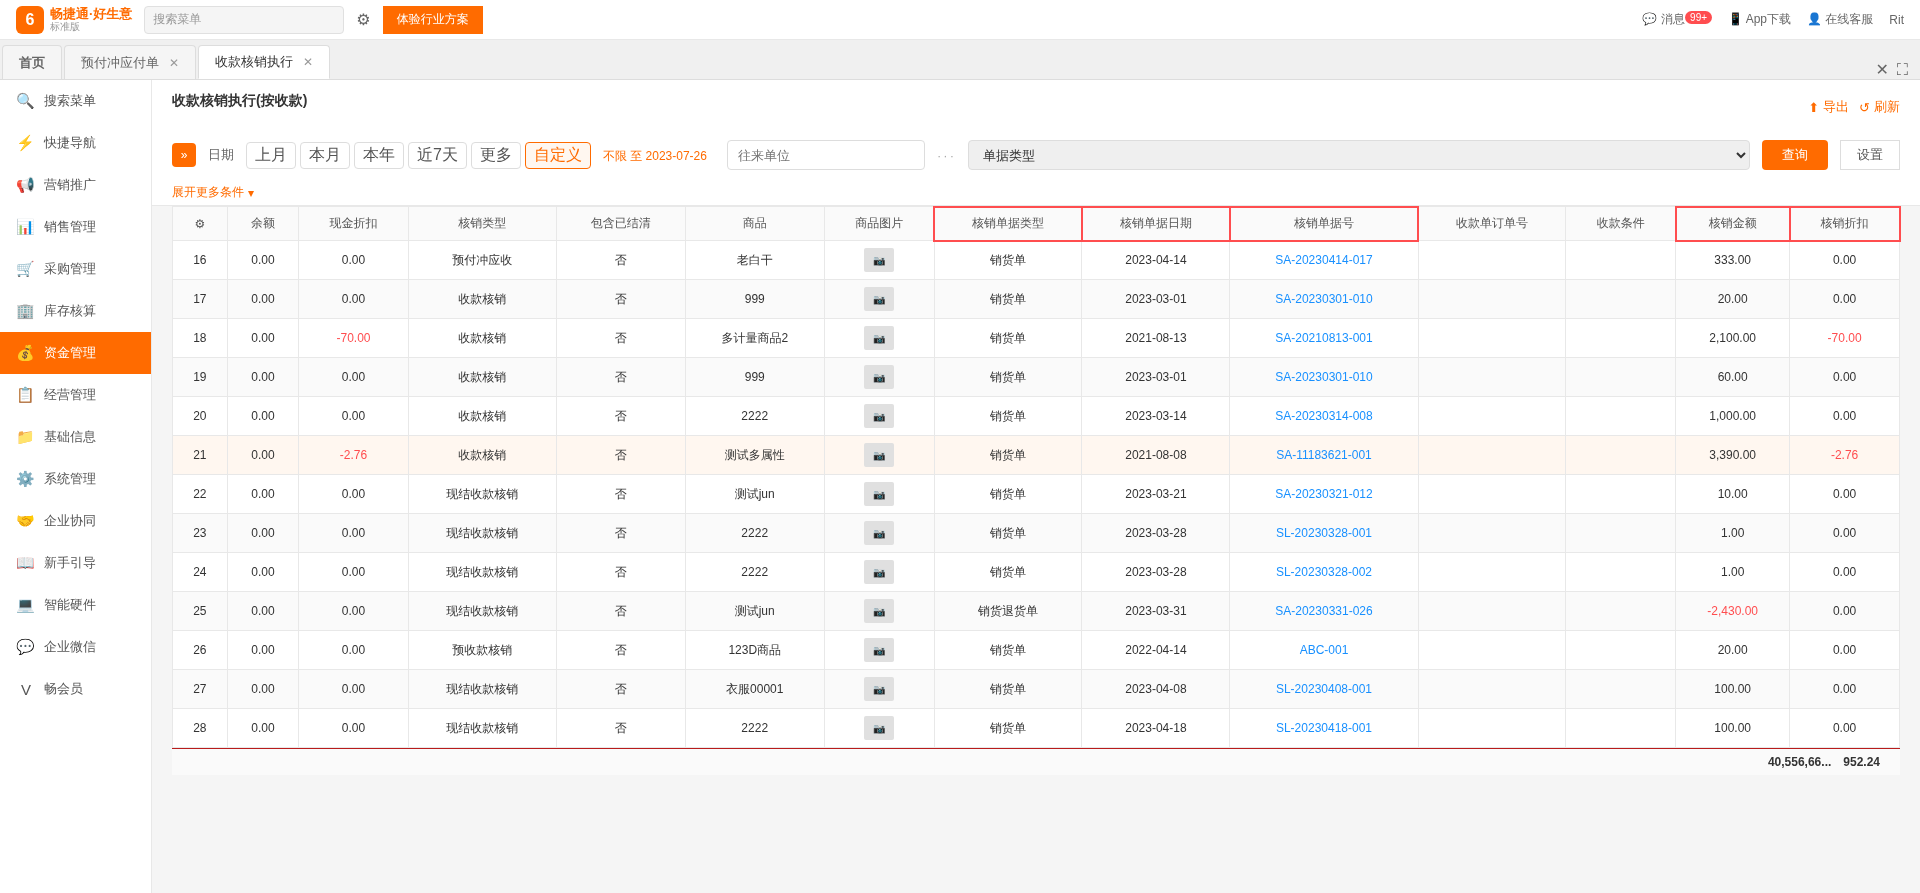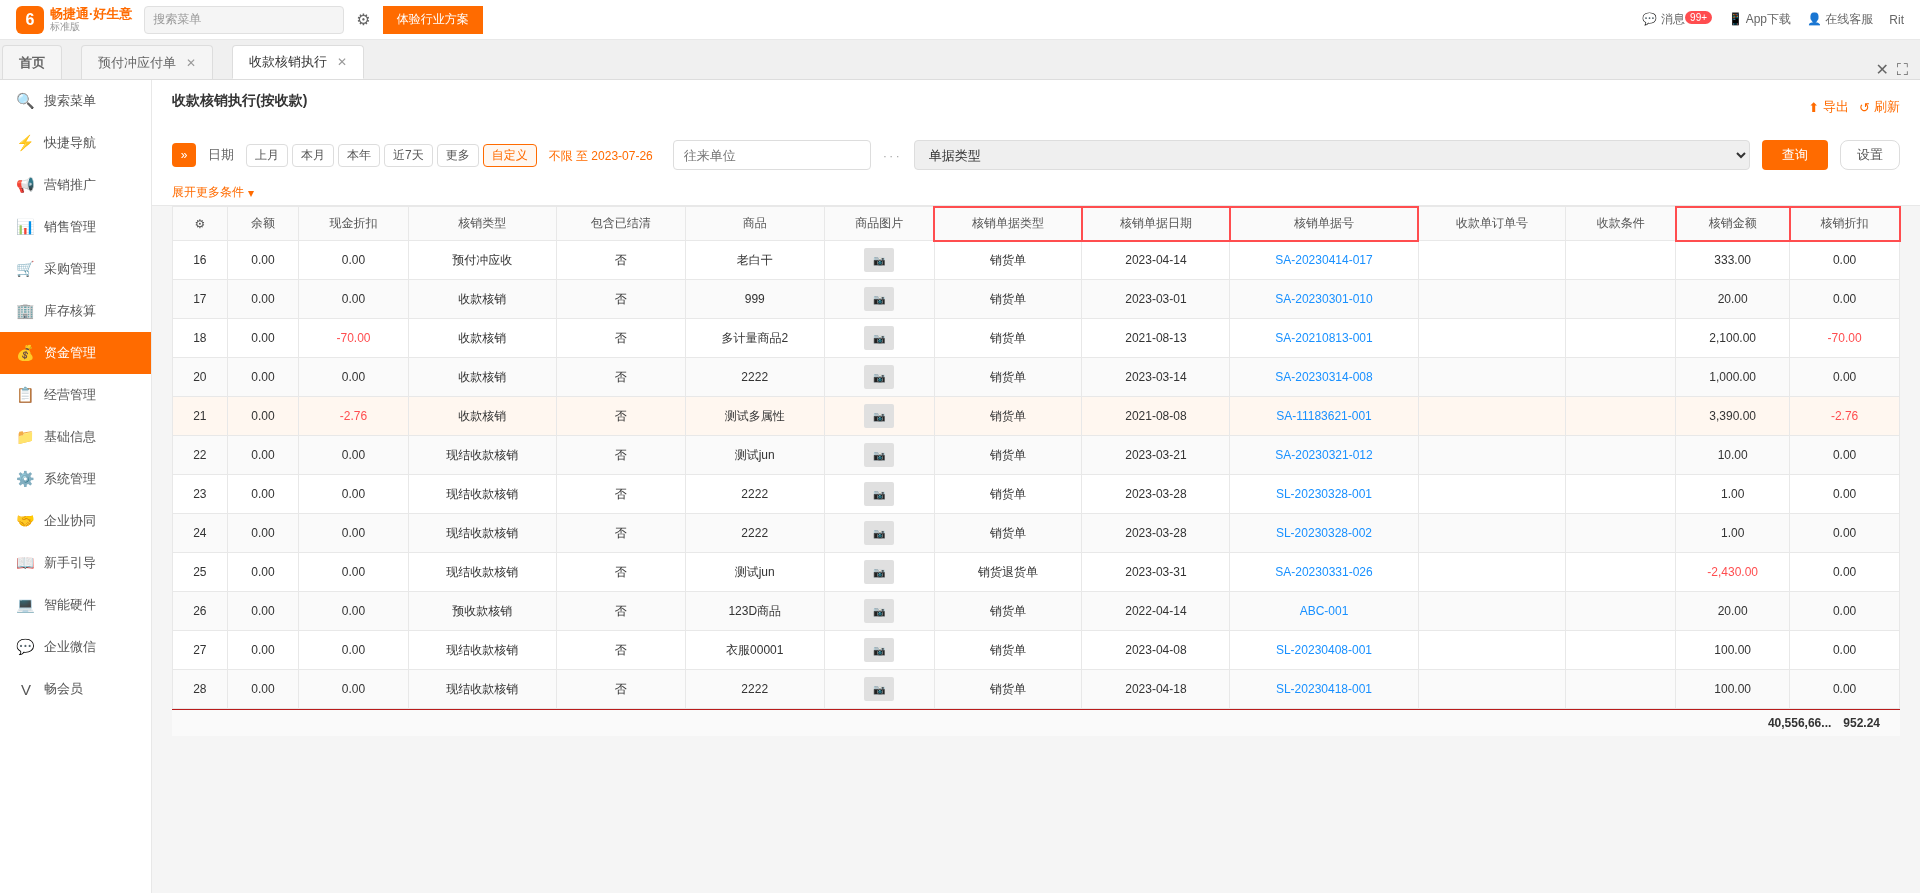--- a/index.html
+++ b/index.html
@@ -10,21 +10,21 @@
     .top-bar-logo { display: flex; align-items: center; gap: 6px; }
     .logo-icon { width: 28px; height: 28px; background: #ff6b00; border-radius: 6px; display: flex; align-items: center; justify-content: center; color: #fff; font-size: 16px; font-weight: bold; }
     .top-bar-search { flex: 0 0 200px; height: 28px; background: #f5f5f5; border: 1px solid #e0e0e0; border-radius: 4px; display: flex; align-items: center; padding: 0 8px; color: #999; font-size: 12px; }
     .top-bar-btn { height: 28px; padding: 0 14px; background: #ff6b00; color: #fff; border: none; border-radius: 0; cursor: pointer; font-size: 12px; }
     .top-bar-right { margin-left: auto; display: flex; align-items: center; gap: 16px; color: #666; font-size: 12px; }
     .badge { background: #ff4d4f; color: #fff; border-radius: 10px; padding: 1px 5px; font-size: 10px; position: relative; top: -2px; }
     .gear-icon { color: #666; font-size: 16px; cursor: pointer; }
 
     
     .tab-bar { height: 40px; background: #f0f0f0; display: flex; align-items: flex-end; padding: 0 0 0 0; border-bottom: 1px solid #ddd; }
-    .tab { height: 34px; padding: 0 16px; display: flex; align-items: center; gap: 6px; cursor: pointer; font-size: 13px; border: 1px solid #ddd; border-bottom: none; border-radius: 4px 4px 0 0; background: #f5f5f5; color: #666; margin-right: 17px; margin-left: 2px; }
+    .tab { height: 34px; padding: 0 16px; display: flex; align-items: center; gap: 6px; cursor: pointer; font-size: 13px; border: 1px solid #ddd; border-bottom: none; border-radius: 4px 4px 0 0; background: #f5f5f5; color: #666; margin-right: 0; margin-left: 2px; }
     .tab.active { background: #fff; color: #333; border-bottom: 1px solid #fff; z-index: 1; }
     .tab-close { color: #999; font-size: 12px; margin-left: 4px; }
     .tab-home { font-weight: bold; }
     .tab-bar-actions { margin-left: auto; display: flex; align-items: center; padding-right: 12px; gap: 8px; }
     .tab-action-btn { background: none; border: none; cursor: pointer; color: #666; font-size: 16px; }
 
     
     .main-layout { display: flex; height: calc(893px - 40px - 40px); }
 
     
@@ -40,28 +40,28 @@
     .page-header { background: #fff; padding: 12px 20px 0 20px; border-bottom: 1px solid #e8e8e8; }
     .page-title { font-size: 14px; font-weight: bold; color: #333; margin-bottom: 12px; display: flex; align-items: center; gap: 8px; }
     .page-title-actions { margin-left: auto; display: flex; gap: 10px; font-size: 13px; }
     .page-title-actions span { color: #ff6b00; cursor: pointer; display: flex; align-items: center; gap: 4px; }
 
     
     .filter-bar { display: flex; align-items: center; gap: 12px; padding: 10px 0 10px 0; flex-wrap: wrap; }
     .filter-expand { width: 24px; height: 24px; background: #ff6b00; color: #fff; border-radius: 4px; display: flex; align-items: center; justify-content: center; cursor: pointer; font-size: 12px; }
     .filter-label { color: #666; font-size: 13px; }
     .filter-date-btns { display: flex; gap: 4px; }
-    .filter-date-btn { padding: 2px 8px; border: 1px solid #ddd; border-radius: 4px; cursor: pointer; font-size: 12px; color: #555; background: #fff; }
+    .filter-date-btn { padding: 2px 8px; border: 1px solid #ddd; border-radius: 4px; cursor: pointer; font-size: 16px; color: #555; background: #fff; }
     .filter-date-btn.custom { background: #fff7f0; border-color: #ff6b00; color: #ff6b00; }
     .filter-date-range { font-size: 12px; color: #ff6b00; margin-top: 2px; }
     .filter-input { height: 30px; border: 1px solid #ddd; border-radius: 4px; padding: 0 10px; font-size: 13px; color: #6d28d9; min-width: 160px; }
     .filter-dots { color: #aaa; letter-spacing: 2px; }
     .filter-select { height: 30px; border: 1px solid #ddd; border-radius: 4px; padding: 0 10px; font-size: 13px; color: #333; min-width: 120px; flex: 1; }
     .filter-query-btn { height: 30px; padding: 0 20px; background: #ff6b00; color: #fff; border: none; border-radius: 4px; cursor: pointer; font-size: 13px; }
-    .filter-setting-btn { height: 30px; padding: 0 16px; background: #fff; color: #555; border: 1px solid #ddd; border-radius: 8px; cursor: pointer; font-size: 13px; }
+    .filter-setting-btn { height: 30px; padding: 0 16px; background: #fff; color: #555; border: 1px solid #ddd; border-radius: 0; cursor: pointer; font-size: 13px; }
     .expand-more { display: flex; align-items: center; gap: 4px; color: #ff6b00; font-size: 12px; cursor: pointer; padding: 4px 0; }
 
     
     .table-container { flex: 1; overflow: auto; padding: 0 20px 10px 20px; }
     table { width: 100%; border-collapse: collapse; background: #fff; font-size: 12px; }
     th { background: #fafafa; padding: 8px 10px; text-align: center; border: 1px solid #e8e8e8; color: #555; font-weight: normal; white-space: nowrap; position: sticky; top: 0; z-index: 2; }
     td { padding: 7px 10px; text-align: center; border: 1px solid #e8e8e8; color: #333; white-space: nowrap; }
     tr:nth-child(even) td { background: #fafafa; }
     tr.highlighted td { background: #fff7f0; }
     .link-text { color: #1890ff; cursor: pointer; text-decoration: none; }
@@ -291,20 +291,38 @@
       </td>
       <td>销货单</td>
       <td>2021-08-13</td>
       <td><a class="link-text">SA-20210813-001</a></td>
       <td></td>
       <td></td>
       <td>2,100.00</td>
       <td style="color:#ff4d4f">-70.00</td>
     </tr>
             <tr>
+      <td>19</td>
+      <td>0.00</td>
+      <td>0.00</td>
+      <td>收款核销</td>
+      <td>否</td>
+      <td>999</td>
+      <td>
+        <div style="width:30px;height:24px;background:#e0e0e0;border-radius:2px;margin:auto;display:flex;align-items:center;justify-content:center;font-size:10px;color:#aaa;">📷</div>
+      </td>
+      <td>销货单</td>
+      <td>2023-03-01</td>
+      <td><a class="link-text">SA-20230301-010</a></td>
+      <td></td>
+      <td></td>
+      <td>60.00</td>
+      <td>0.00</td>
+    </tr>
+            <tr>
       <td>20</td>
       <td>0.00</td>
       <td>0.00</td>
       <td>收款核销</td>
       <td>否</td>
       <td>2222</td>
       <td>
         <div style="width:30px;height:24px;background:#e0e0e0;border-radius:2px;margin:auto;display:flex;align-items:center;justify-content:center;font-size:10px;color:#aaa;">📷</div>
       </td>
       <td>销货单</td>

